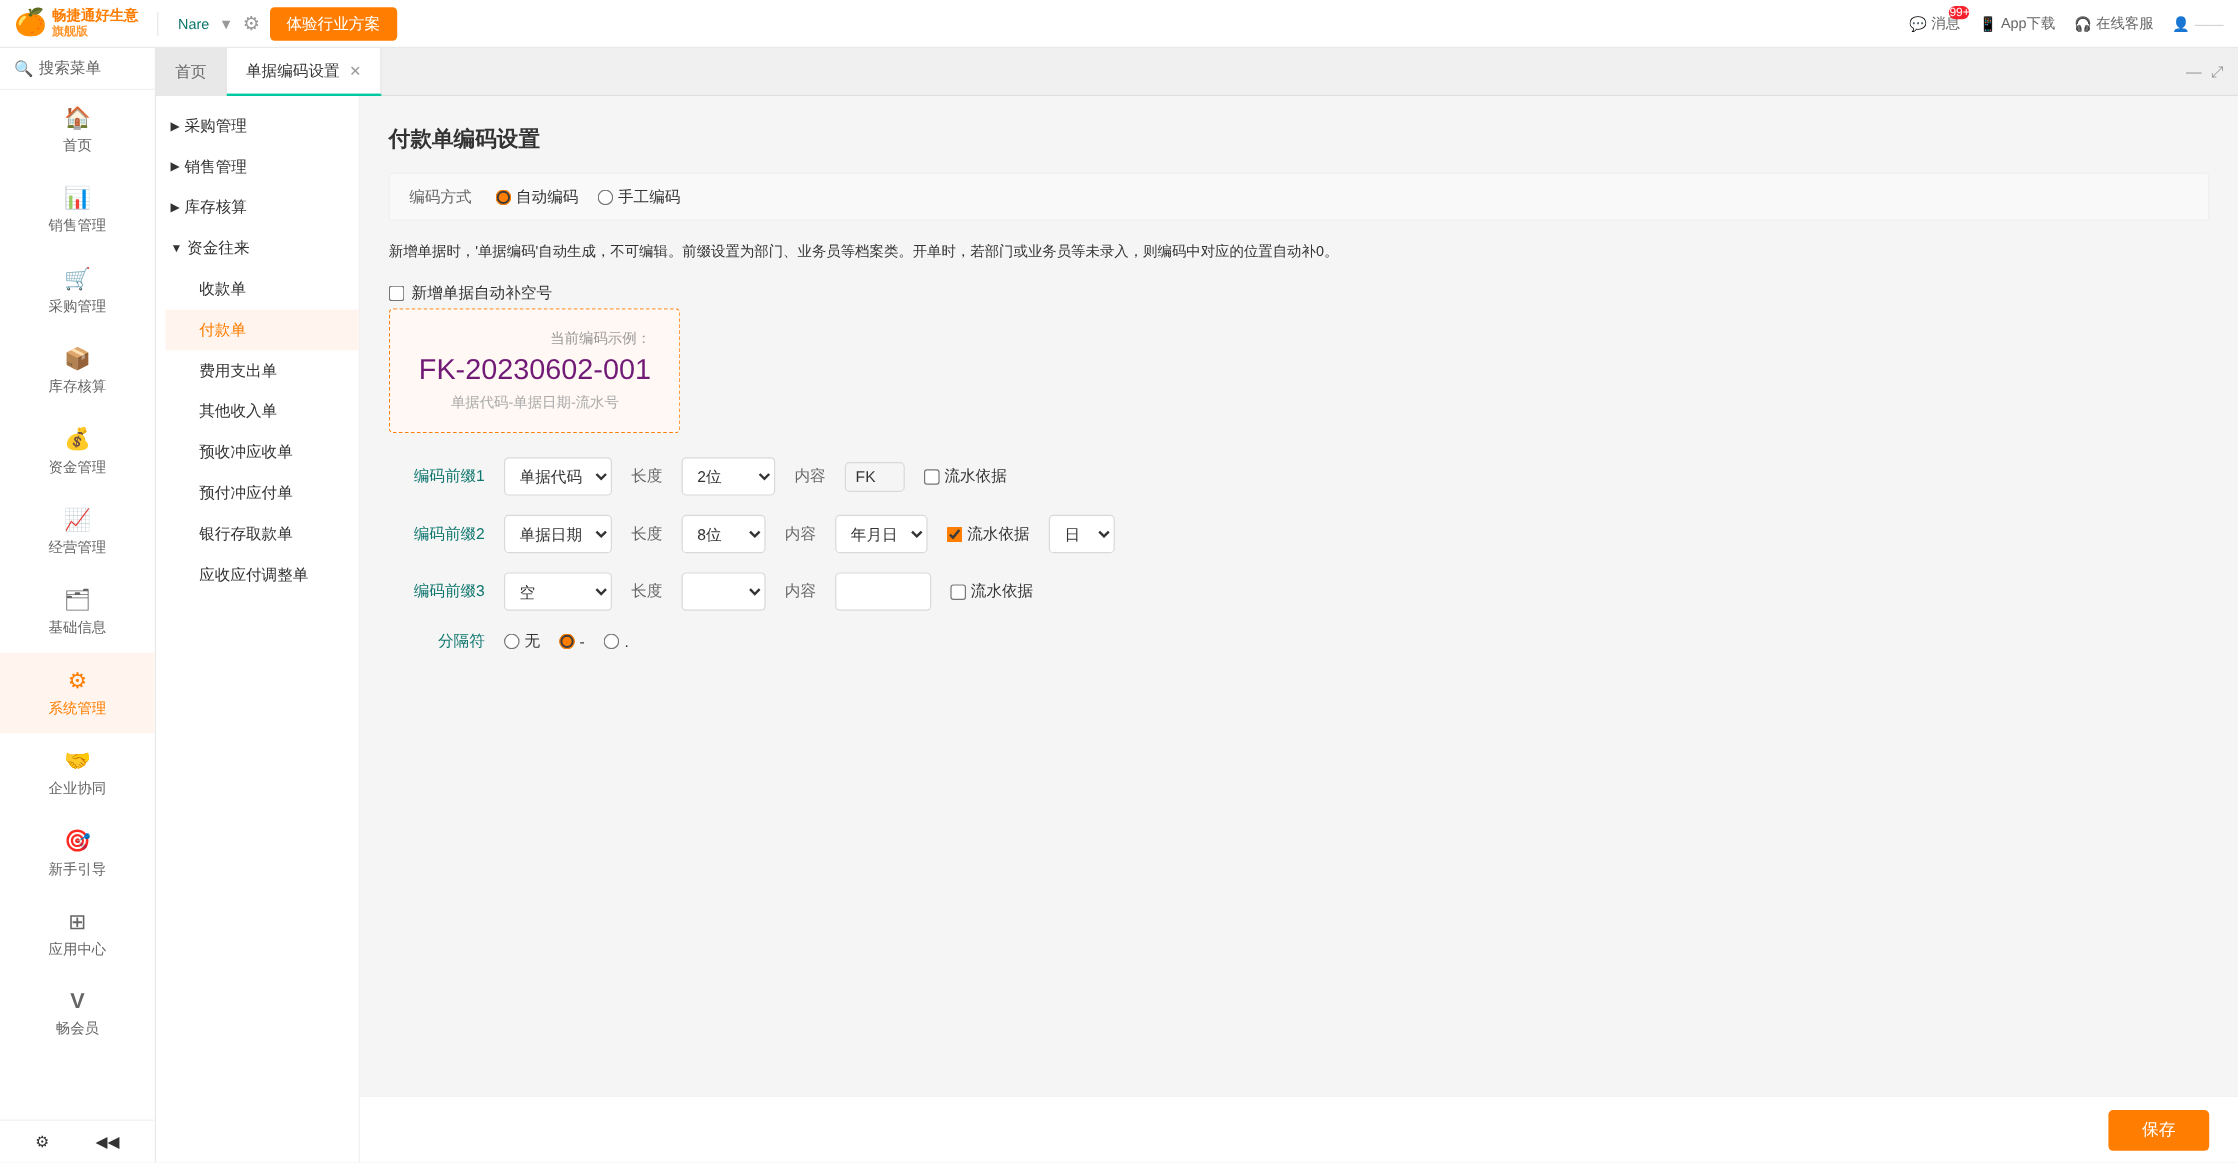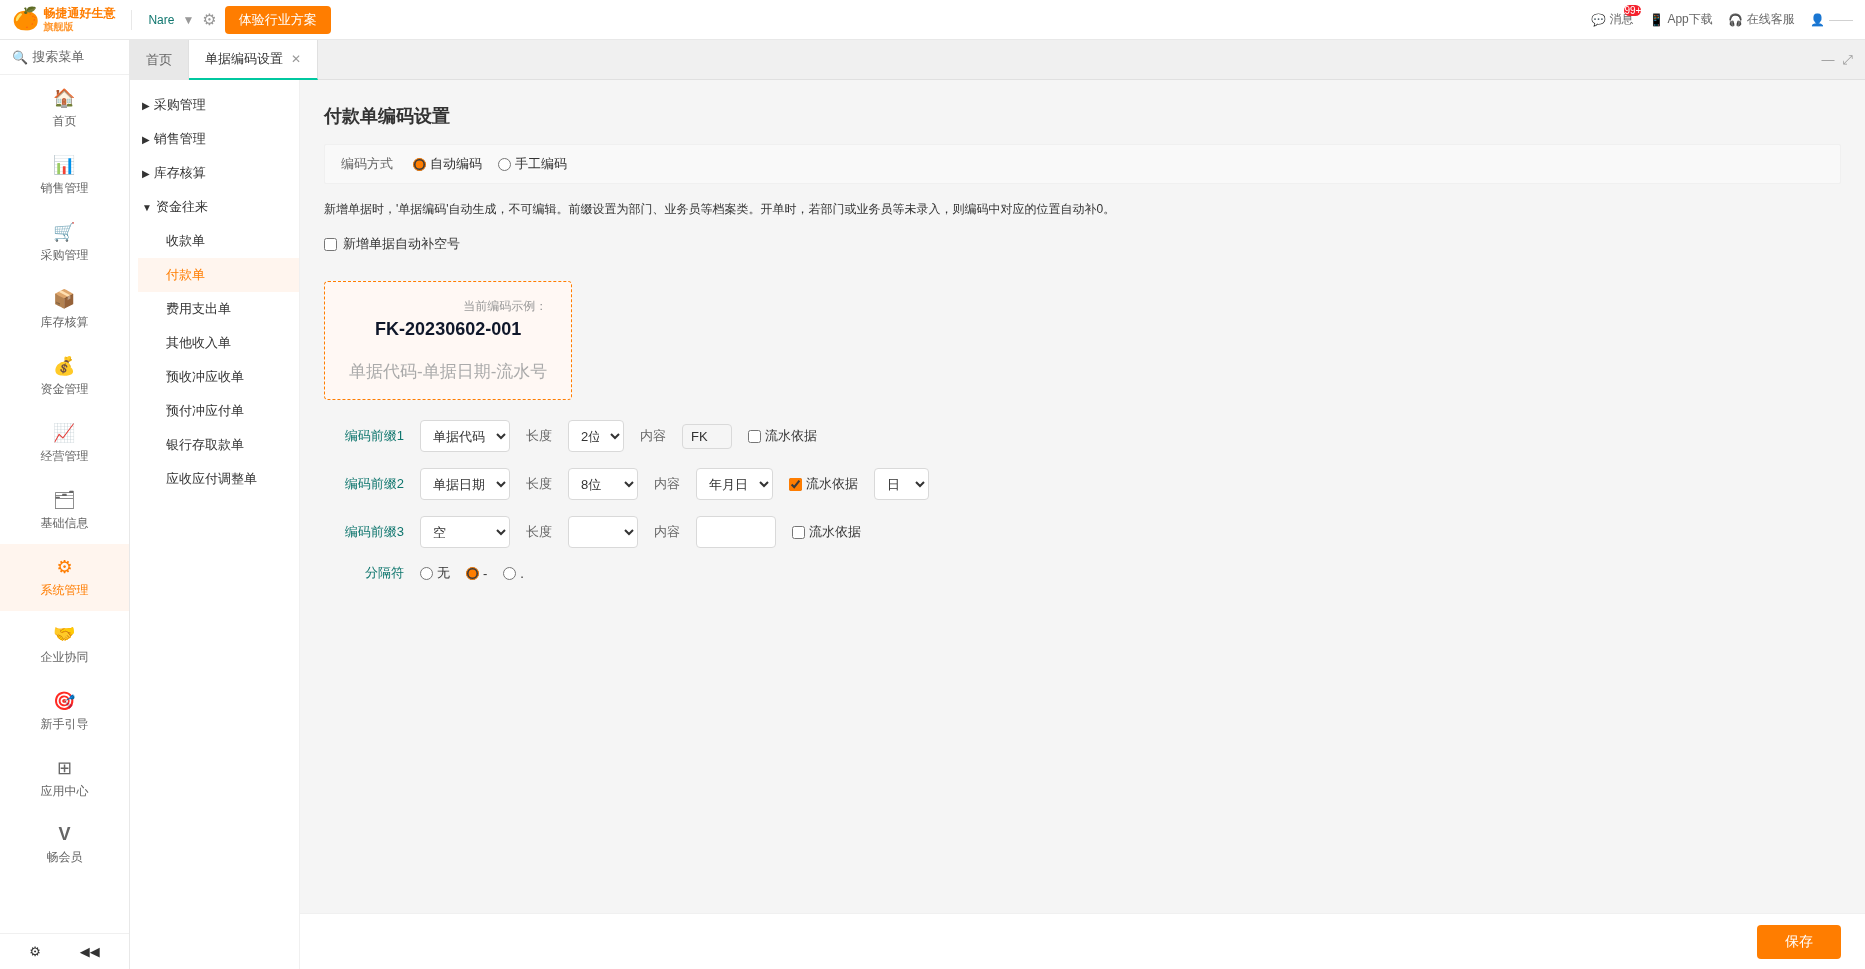--- a/index.html
+++ b/index.html
@@ -54,27 +54,27 @@
     .encode-mode-label { color: #666; }
     .radio-group { display: flex; align-items: center; gap: 16px; }
     .radio-item { display: flex; align-items: center; gap: 4px; cursor: pointer; }
     .radio-item input[type=radio] { accent-color: #ff7d00; }
 
     
     .info-text { color: #666; font-size: 12px; margin-bottom: 16px; line-height: 1.6; }
     .info-text span { color: #333; }
 
     
-    .checkbox-row { display: flex; align-items: center; gap: 6px; margin-bottom: 28px; color: #333; font-size: 13px; }
+    .checkbox-row { display: flex; align-items: center; gap: 6px; margin-bottom: 4px; color: #333; font-size: 13px; }
 
     
     .preview-box { border: 1px dashed #ff7d00; background: #fff8f4; padding: 16px 24px; border-radius: 4px; display: inline-block; margin-bottom: 20px; text-align: center; }
     .preview-label { font-size: 12px; color: #999; margin-bottom: 4px; text-align: right; }
-    .preview-code { font-size: 18px; font-weight: 700; color: #0f172a; }
-    .preview-desc { font-size: 17px; color: #aaa; margin-top: 20px; }
+    .preview-code { font-size: 24px; font-weight: 400; color: #701a75; }
+    .preview-desc { font-size: 12px; color: #aaa; margin-top: 4px; }
 
     
     .form-row { display: flex; align-items: center; gap: 16px; margin-bottom: 16px; }
     .form-label { width: 80px; color: #0f766e; font-size: 13px; text-align: right; flex-shrink: 0; }
     .form-input { height: 32px; border: 1px solid #d9d9d9; border-radius: 4px; padding: 0 8px; font-size: 13px; color: #333; background: #fff; width: 80px; }
     .length-label { color: #666; font-size: 13px; }
     .content-label { color: #666; font-size: 13px; }
     .content-value { color: #333; font-size: 13px; background: #f5f5f5; border: 1px solid #d9d9d9; border-radius: 4px; padding: 4px 8px; min-width: 50px; }
     .checkbox-inline { display: flex; align-items: center; gap: 4px; font-size: 13px; color: #333; }
     .checkbox-inline input[type=checkbox] { accent-color: #ff7d00; }
@@ -291,21 +291,21 @@
 
           
           <div class="form-row">
             <span class="form-label">编码前缀1</span>
             <select>
               <option>单据代码</option>
               <option>单据日期</option>
               <option>空</option>
             </select>
             <span class="length-label">长度</span>
-            <select style="width:56px;">
+            <select style="width:78px;">
               <option>2位</option>
               <option>4位</option>
               <option>6位</option>
               <option>8位</option>
             </select>
             <span class="content-label">内容</span>
             <span class="content-value">FK</span>
             <label class="checkbox-inline">
               <input type="checkbox" style="">
               <span>流水依据</span>

